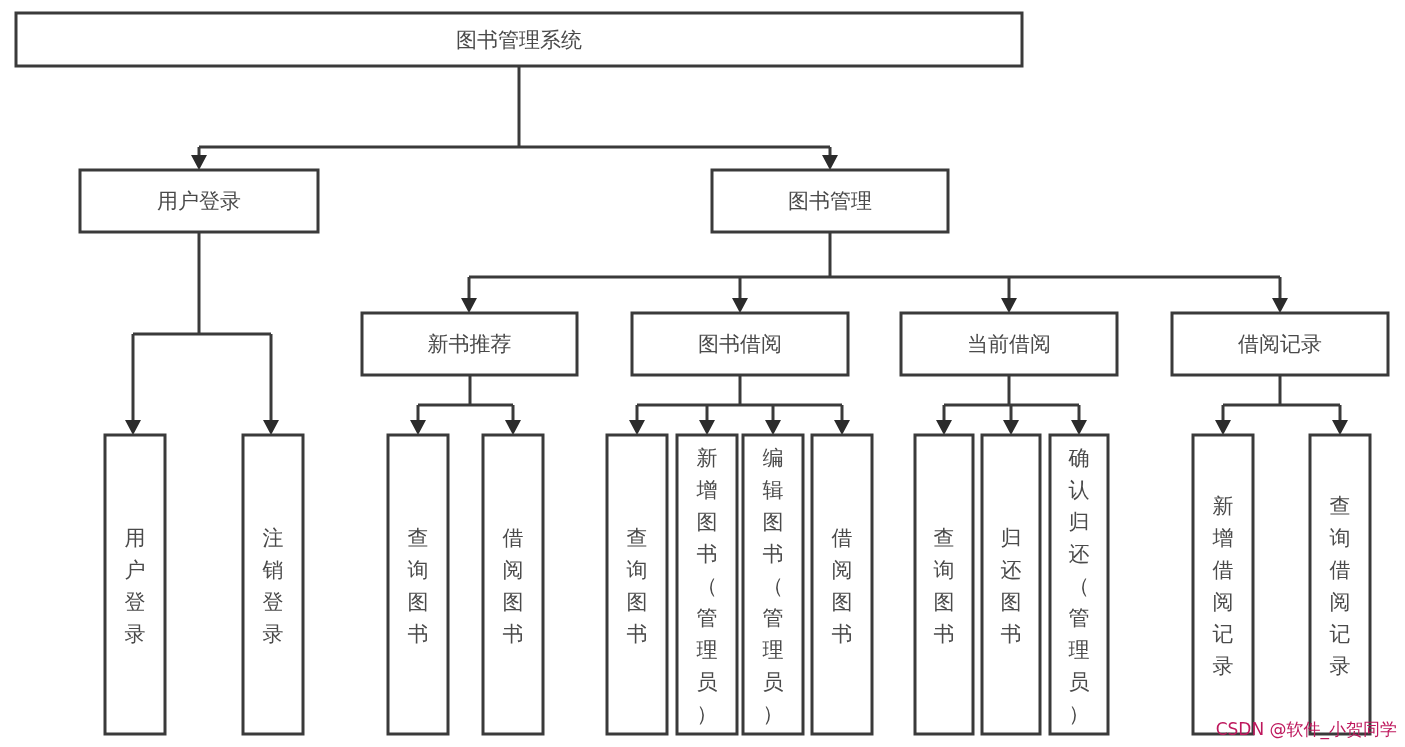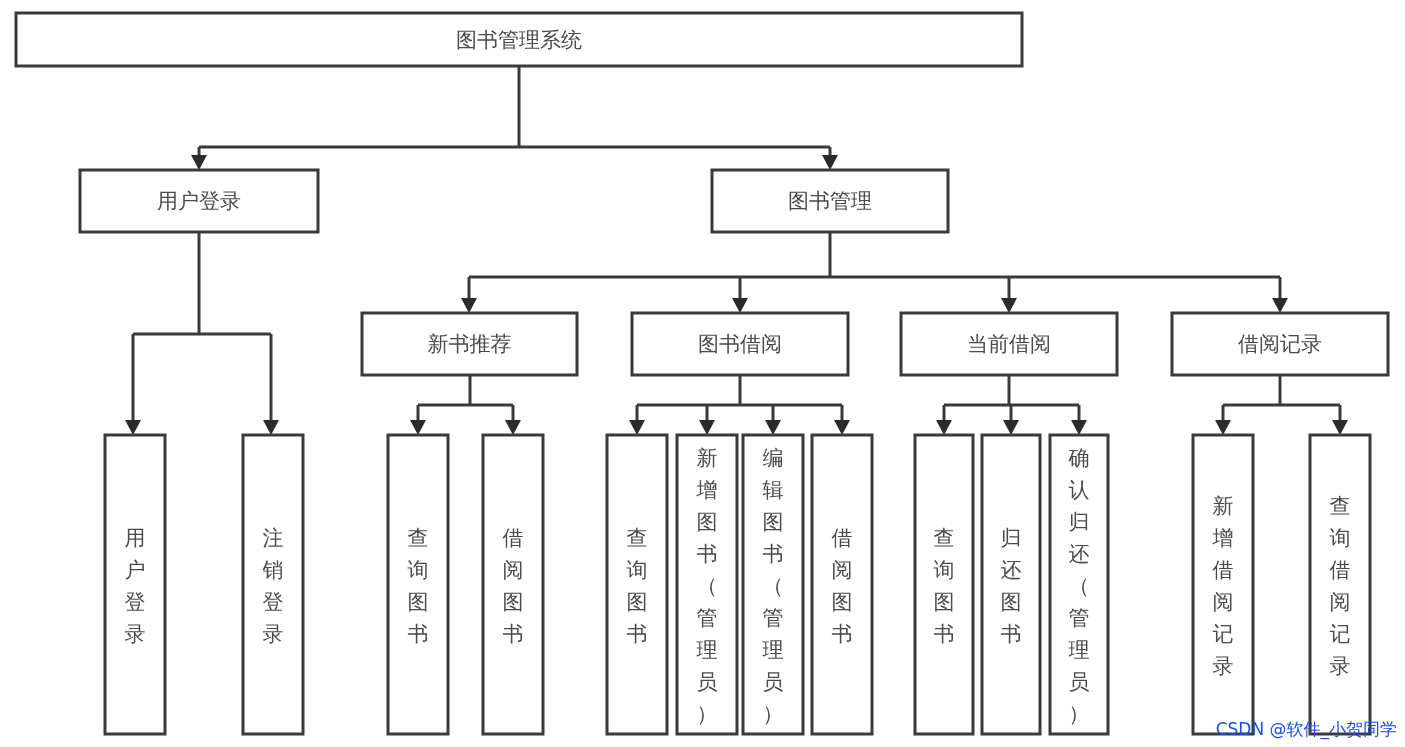--- a/index.html
+++ b/index.html
@@ -34,21 +34,21 @@
     stroke:#3a3a3a;
     stroke-width:3;
     fill:none;
     stroke-linecap:butt;
   }
   .arrow-head{fill:#2b2b2b;}
   .watermark{
     position:absolute;
     right:8px;
     bottom:6px;
-    color:#1d4ed8;
+    color:#be185d;
     font-size:17px;
     font-family:"DejaVu Sans","Liberation Sans",sans-serif;
     white-space:nowrap;
     user-select:none;
   }
 </style>
 </head>
 <body>
 
 <div id="diagram-root">

